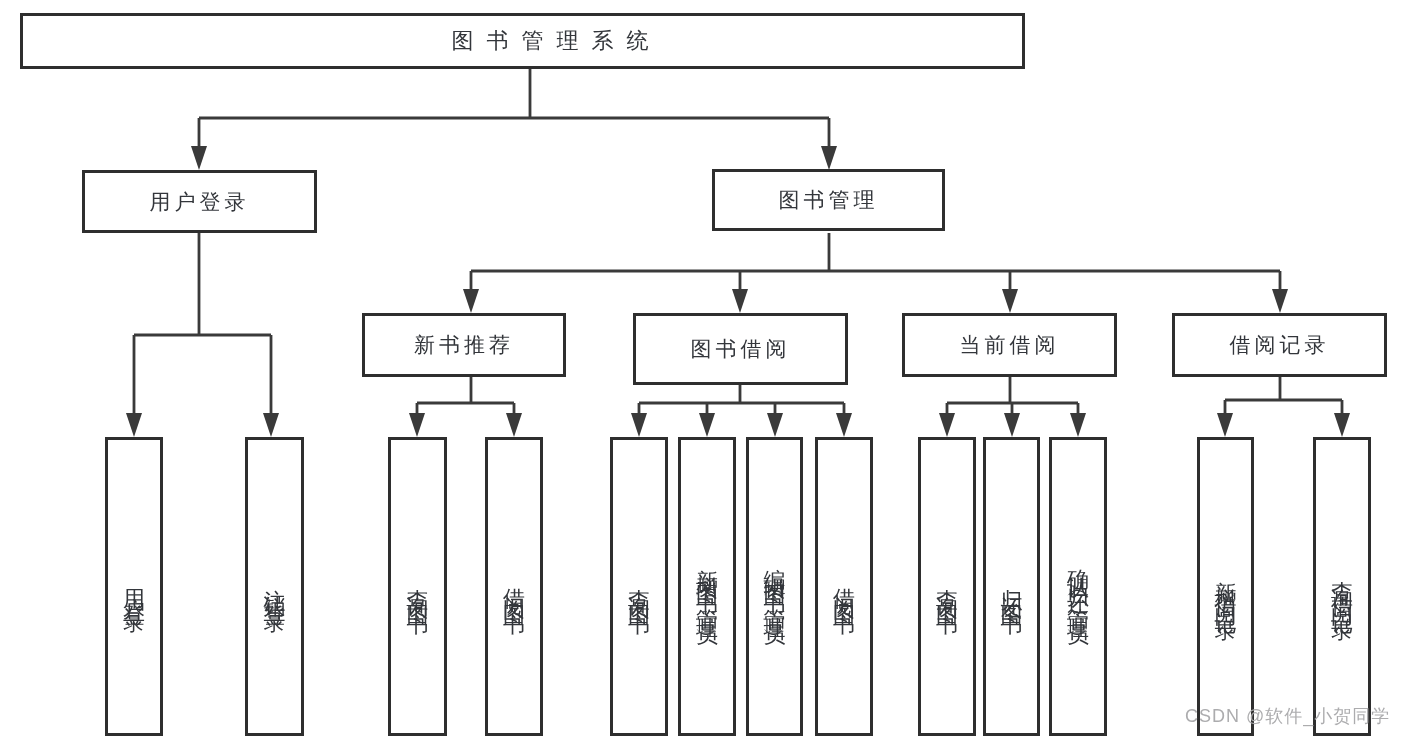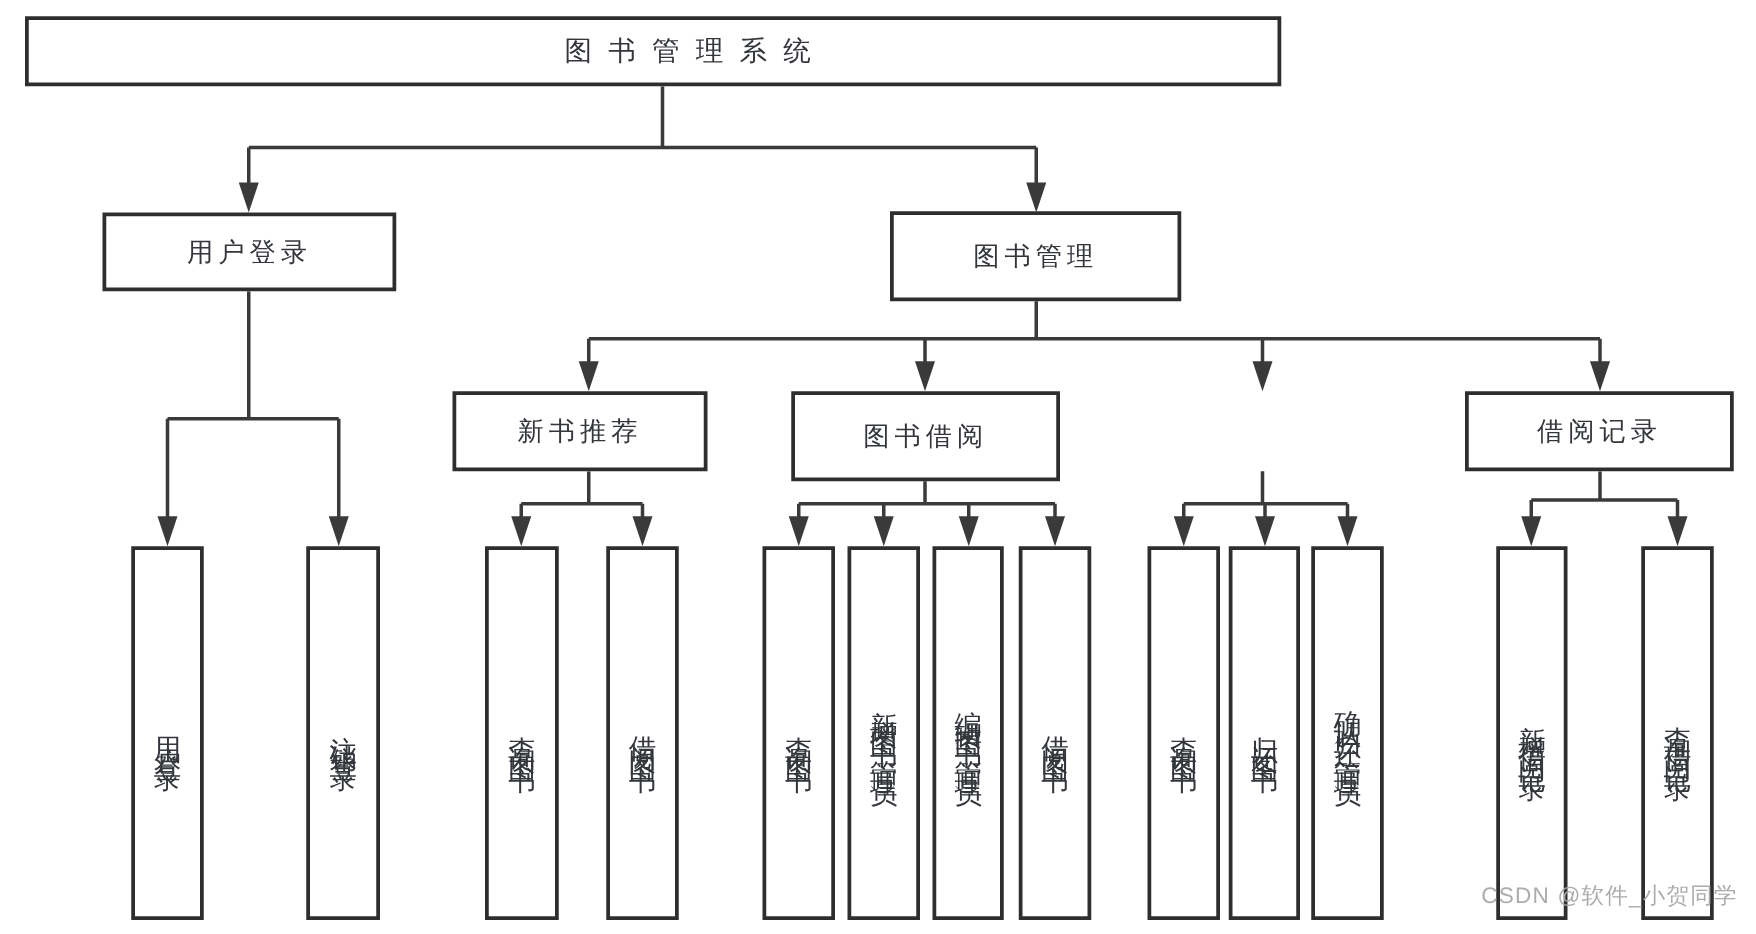--- a/index.html
+++ b/index.html
@@ -69,29 +69,32 @@
     </g>
   </svg>
 
   <div class="node hbox root" style="left:20px;top:13px;width:1005px;height:56px">
     <span class="label">图书管理系统</span>
   </div>
 
   <div class="node hbox" style="left:82px;top:170px;width:235px;height:63px">
     <span class="label">用户登录</span>
   </div>
-  <div class="node hbox" style="left:712px;top:169px;width:233px;height:72px">
+  <div class="node hbox" style="left:712px;top:169px;width:233px;height:62px">
     <span class="label">图书管理</span>
   </div>
 
   <div class="node hbox" style="left:362px;top:313px;width:204px;height:64px">
     <span class="label">新书推荐</span>
   </div>
   <div class="node hbox" style="left:633px;top:313px;width:215px;height:72px">
     <span class="label">图书借阅</span>
+  </div>
+  <div class="node hbox" style="left:902px;top:313px;width:215px;height:64px">
+    <span class="label">当前借阅</span>
   </div>
   <div class="node hbox" style="left:1172px;top:313px;width:215px;height:64px">
     <span class="label">借阅记录</span>
   </div>
 
   <div class="node vbox" style="left:105px;top:437px;width:58px;height:299px">
     <span class="label">用户登录</span>
   </div>
   <div class="node vbox" style="left:245px;top:437px;width:59px;height:299px">
     <span class="label">注销登录</span>

